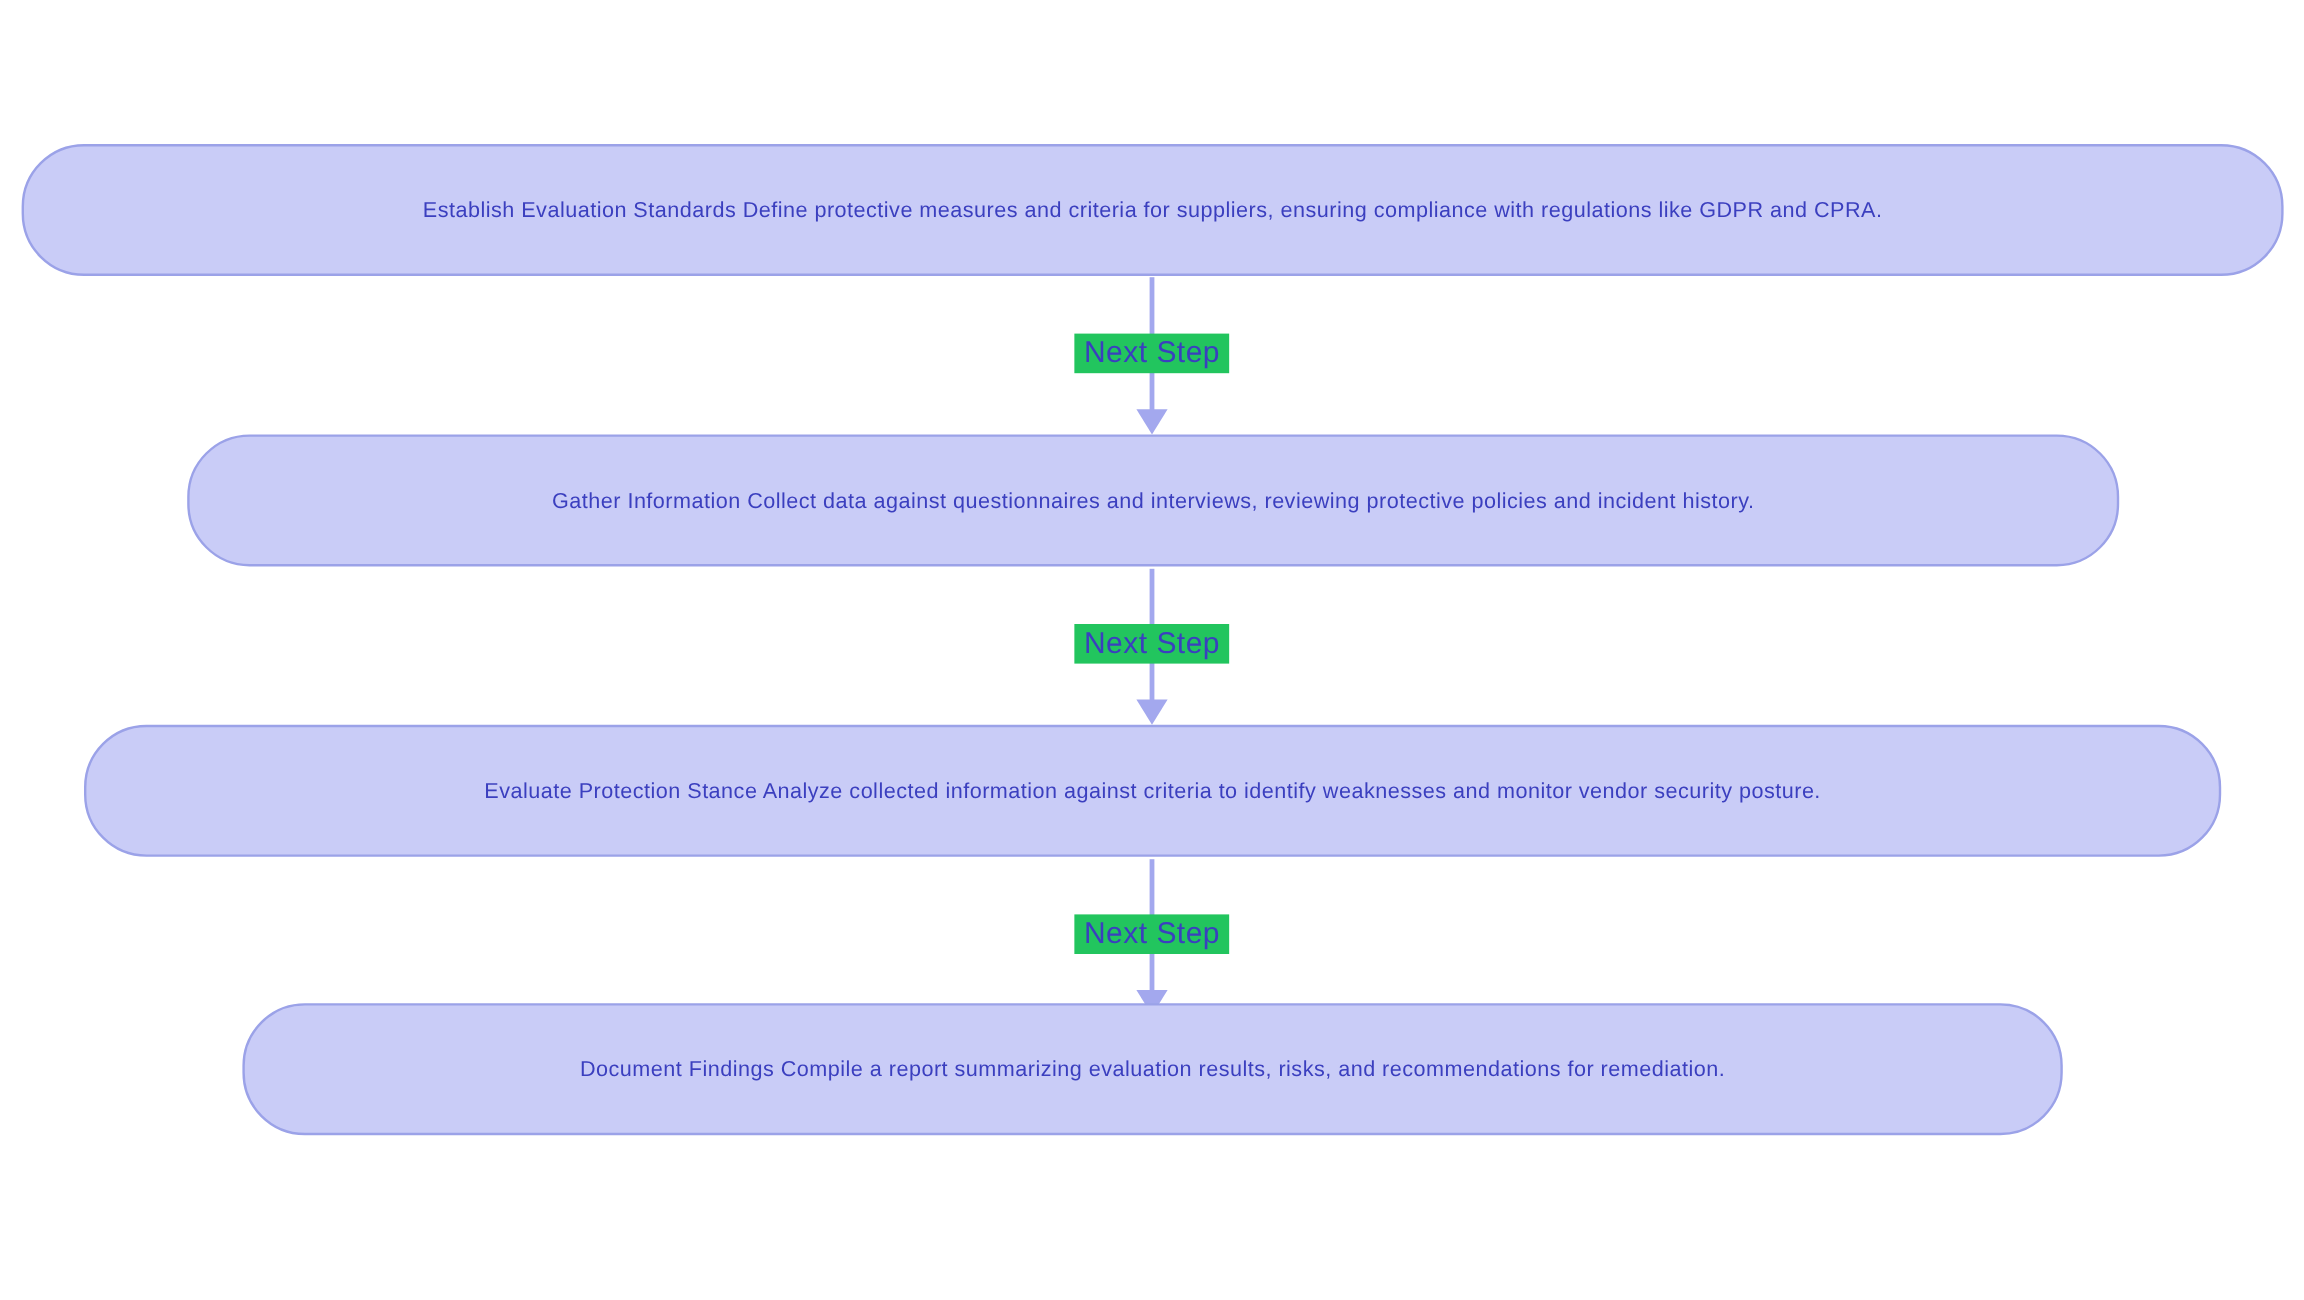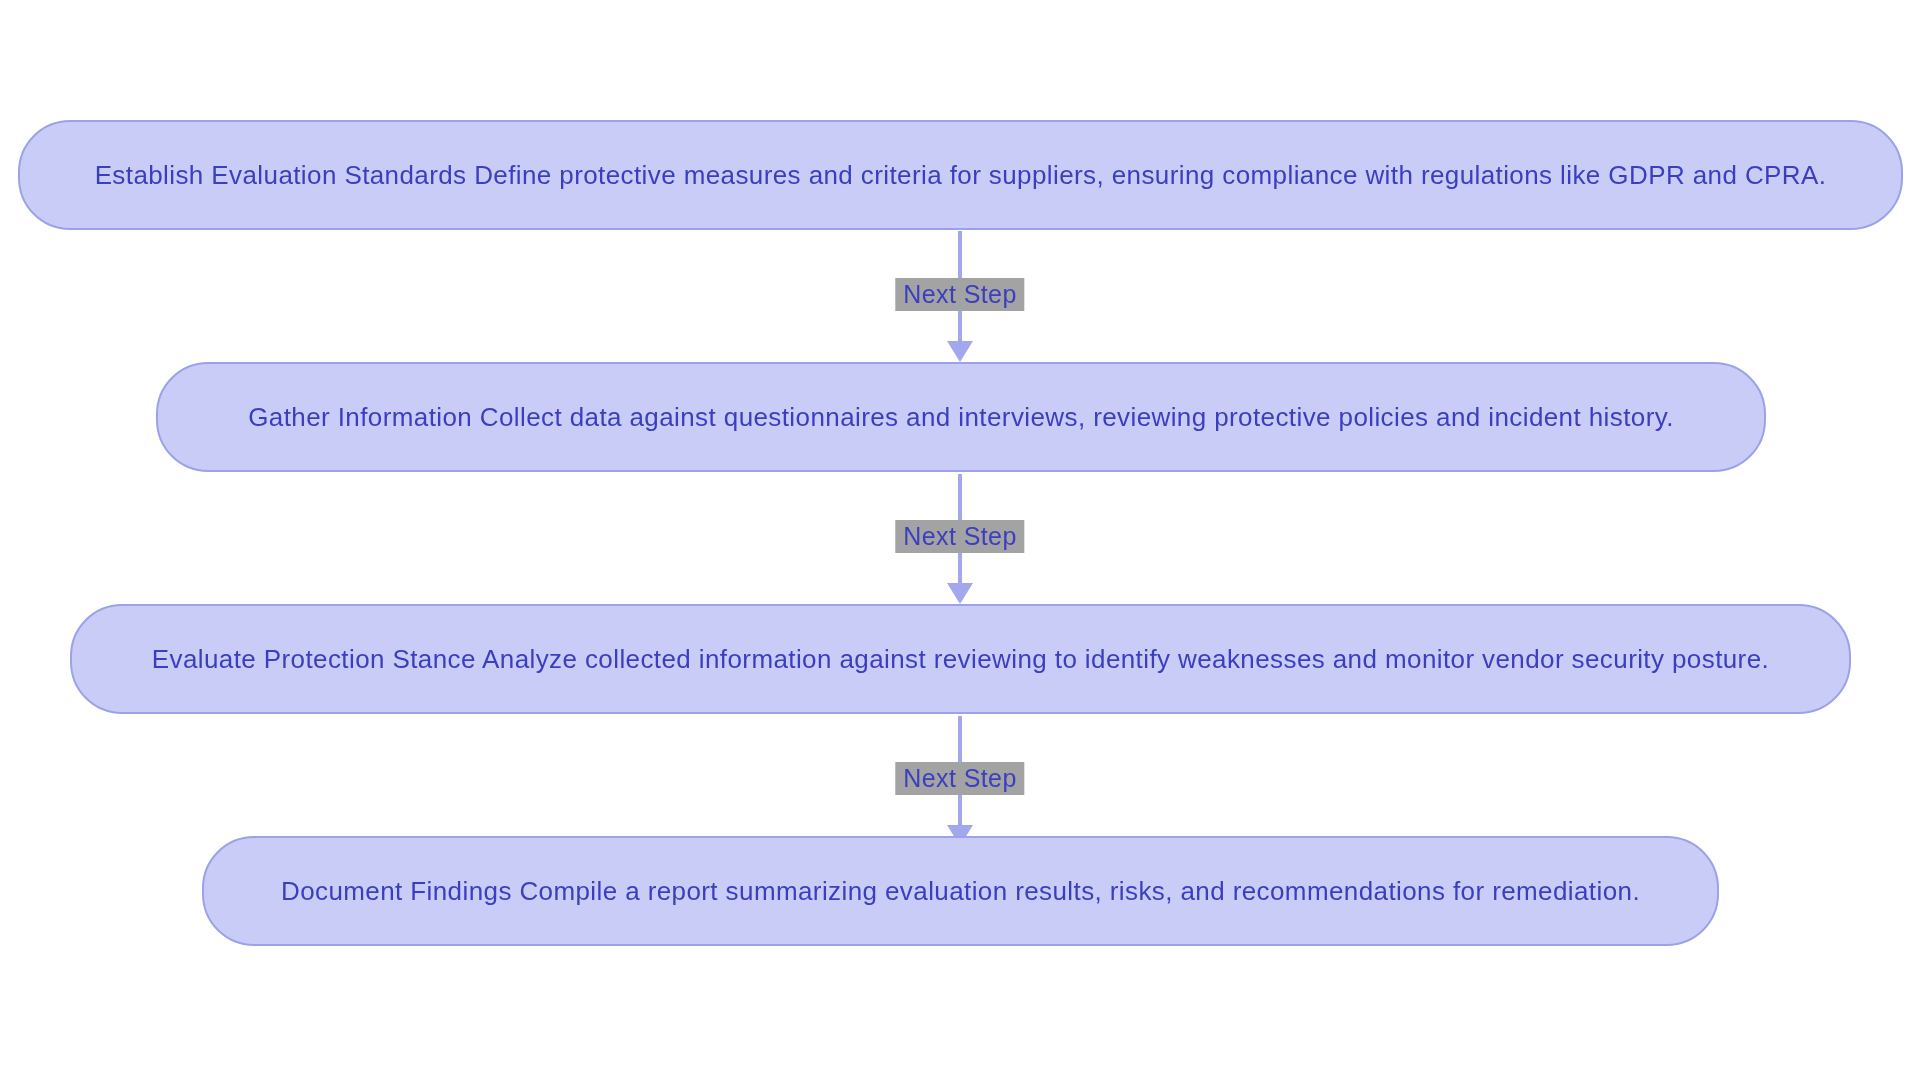--- a/index.html
+++ b/index.html
@@ -22,21 +22,21 @@
     background: #c9ccf7;
     border: 2px solid #9ba2e8;
     border-radius: 52px;
     display: flex;
     align-items: center;
     justify-content: center;
     text-align: center;
   }
   .flow-node .node-label {
     color: #3b3fbf;
-    font-size: 26px;
+    font-size: 18px;
     letter-spacing: 0.4px;
     line-height: 1.25;
     padding: 0 40px;
   }
   .node-1 { left: 18px;  top: 120px; width: 1885px; }
   .node-2 { left: 156px; top: 362px; width: 1610px; }
   .node-3 { left: 70px;  top: 604px; width: 1781px; }
   .node-4 { left: 202px; top: 836px; width: 1517px; }
 
   .edge { position: absolute; }
@@ -58,21 +58,21 @@
     border-right: 13px solid transparent;
     border-top: 21px solid #a3a8ee;
   }
   .head-1 { top: 341px; }
   .head-2 { top: 583px; }
   .head-3 { top: 825px; }
   .edge-label {
     position: absolute;
     left: 960px;
     transform: translateX(-50%);
-    background: #a3a3a3;
+    background: #22c55e;
     color: #3b3fbf;
     font-size: 25px;
     letter-spacing: 0.4px;
     padding: 2px 8px;
     white-space: nowrap;
     text-align: right;
   }
   .label-1 { top: 278px; }
   .label-2 { top: 520px; }
   .label-3 { top: 762px; }
@@ -96,21 +96,21 @@
     <span class="node-label">Gather Information Collect data against questionnaires and interviews, reviewing protective policies and incident history.</span>
   </div>
 
   <div class="edge">
     <div class="edge-stem stem-2"></div>
     <div class="edge-arrowhead head-2"></div>
     <div class="edge-label label-2">Next Step</div>
   </div>
 
   <div class="flow-node node-3">
-    <span class="node-label">Evaluate Protection Stance Analyze collected information against reviewing to identify weaknesses and monitor vendor security posture.</span>
+    <span class="node-label">Evaluate Protection Stance Analyze collected information against criteria to identify weaknesses and monitor vendor security posture.</span>
   </div>
 
   <div class="edge">
     <div class="edge-stem stem-3"></div>
     <div class="edge-arrowhead head-3"></div>
     <div class="edge-label label-3">Next Step</div>
   </div>
 
   <div class="flow-node node-4">
     <span class="node-label">Document Findings Compile a report summarizing evaluation results, risks, and recommendations for remediation.</span>

